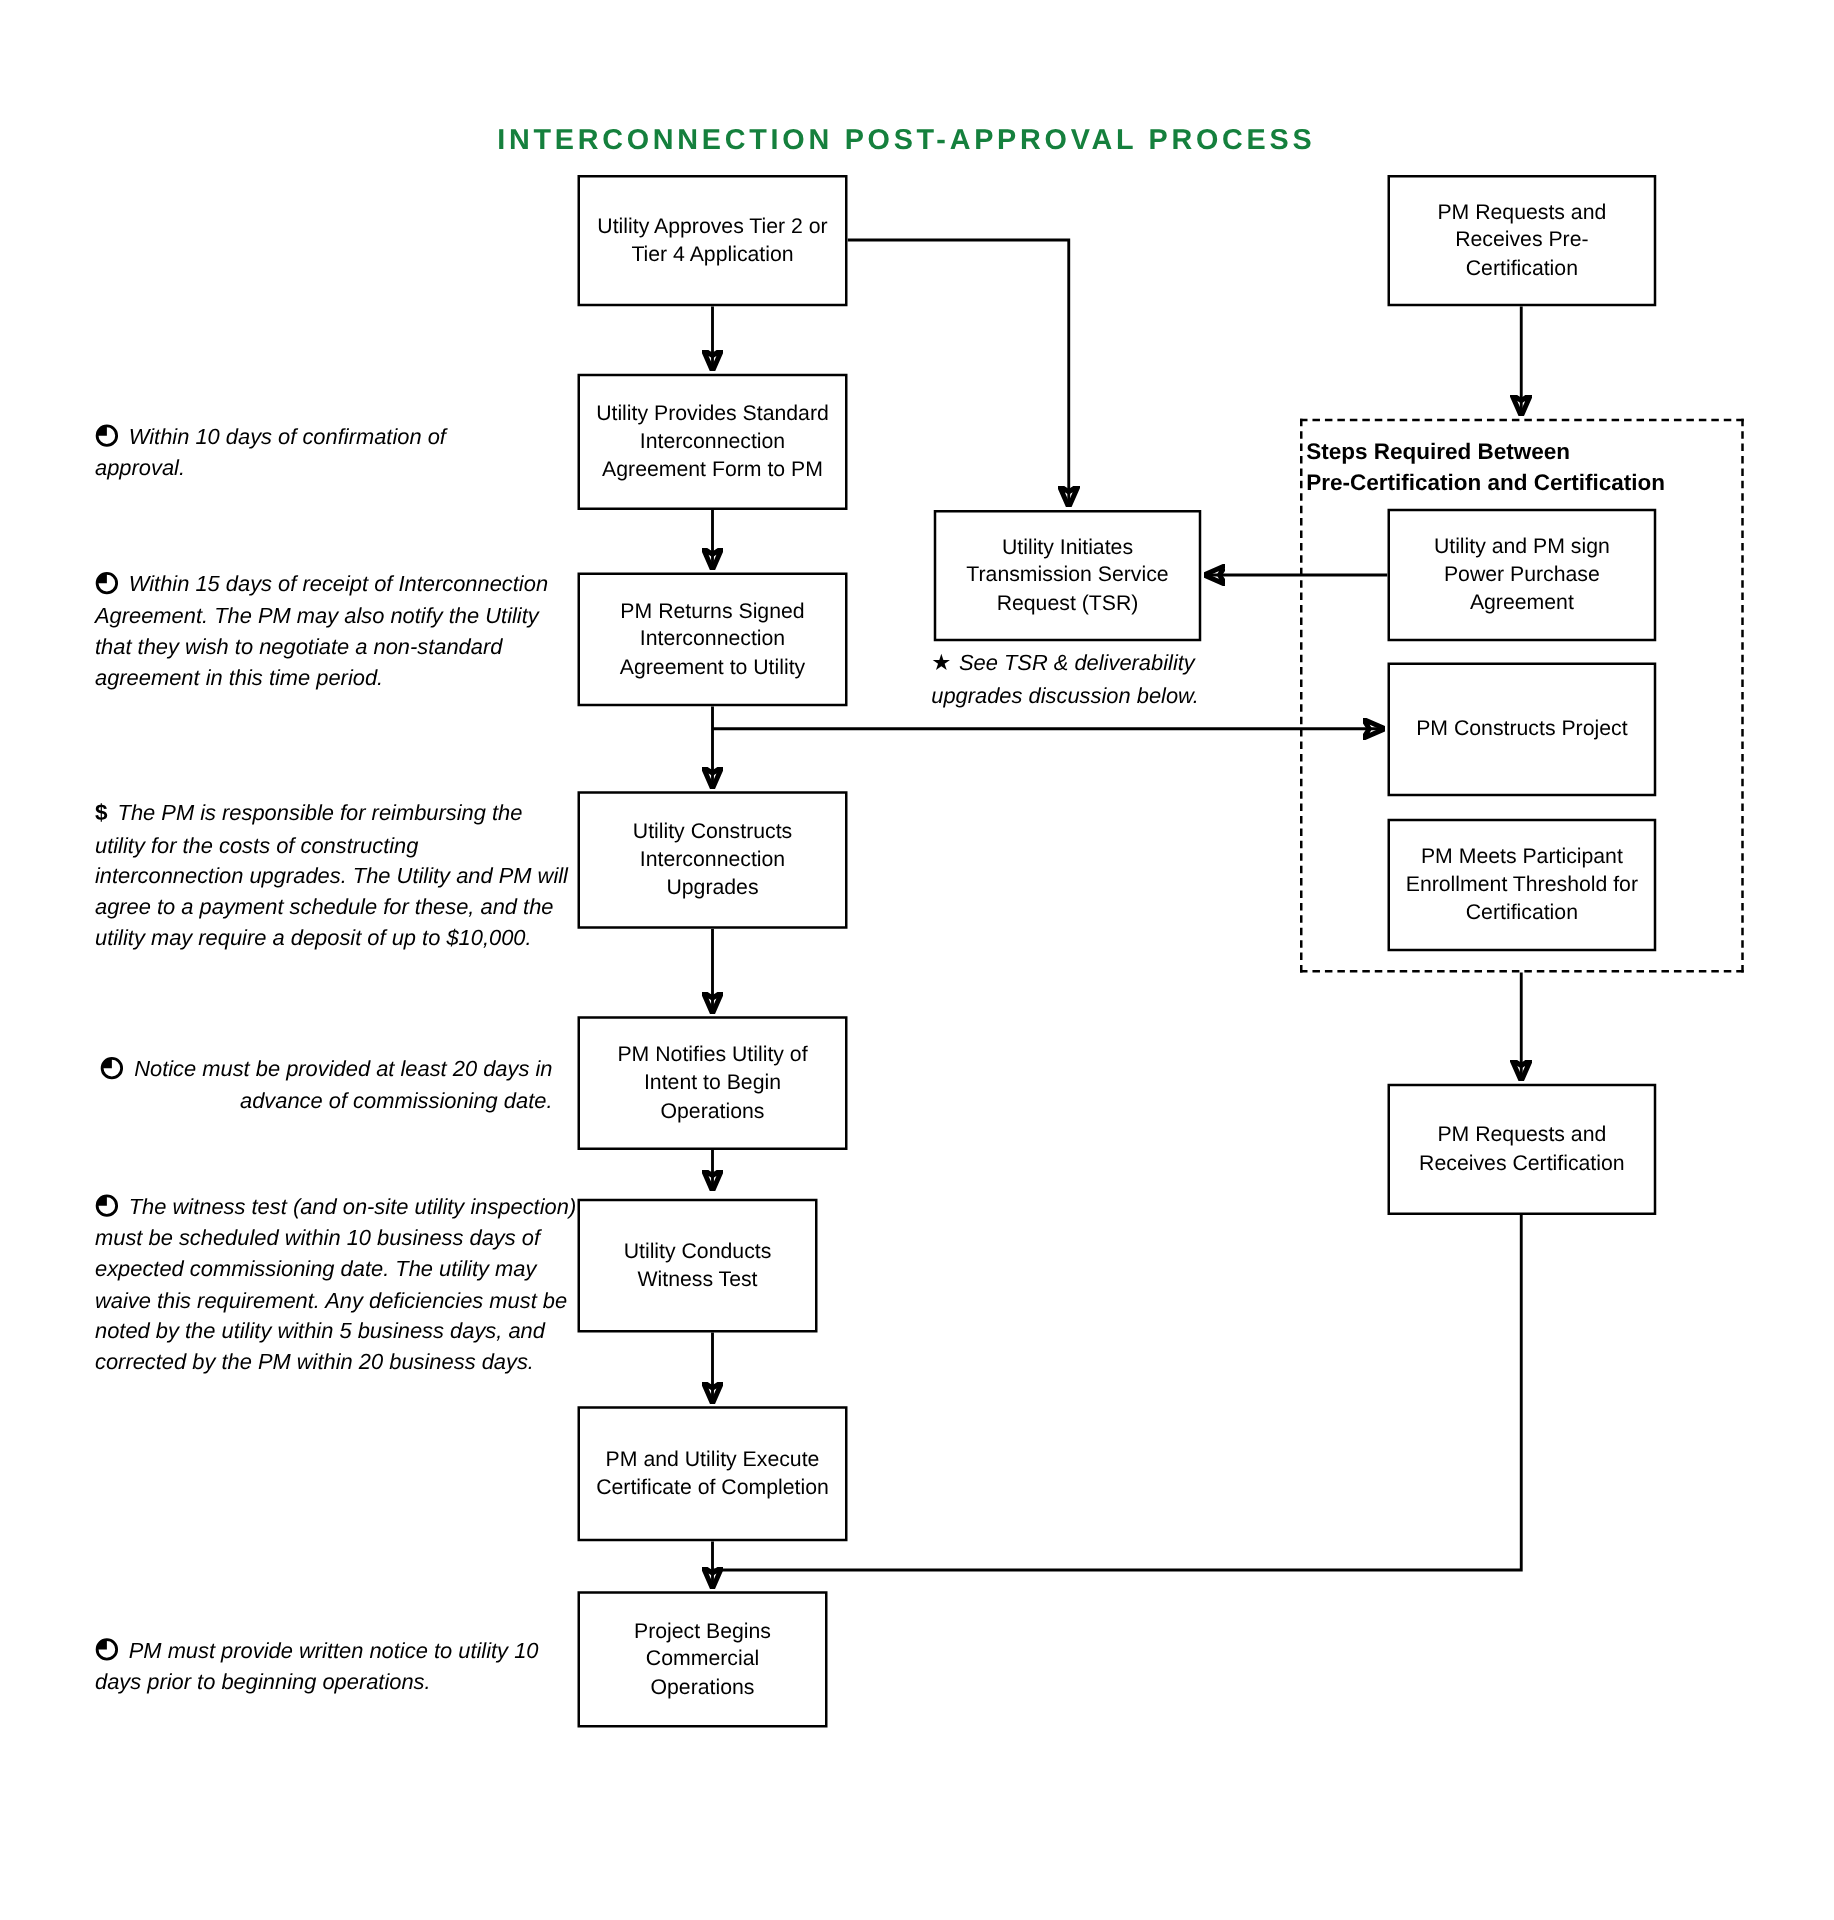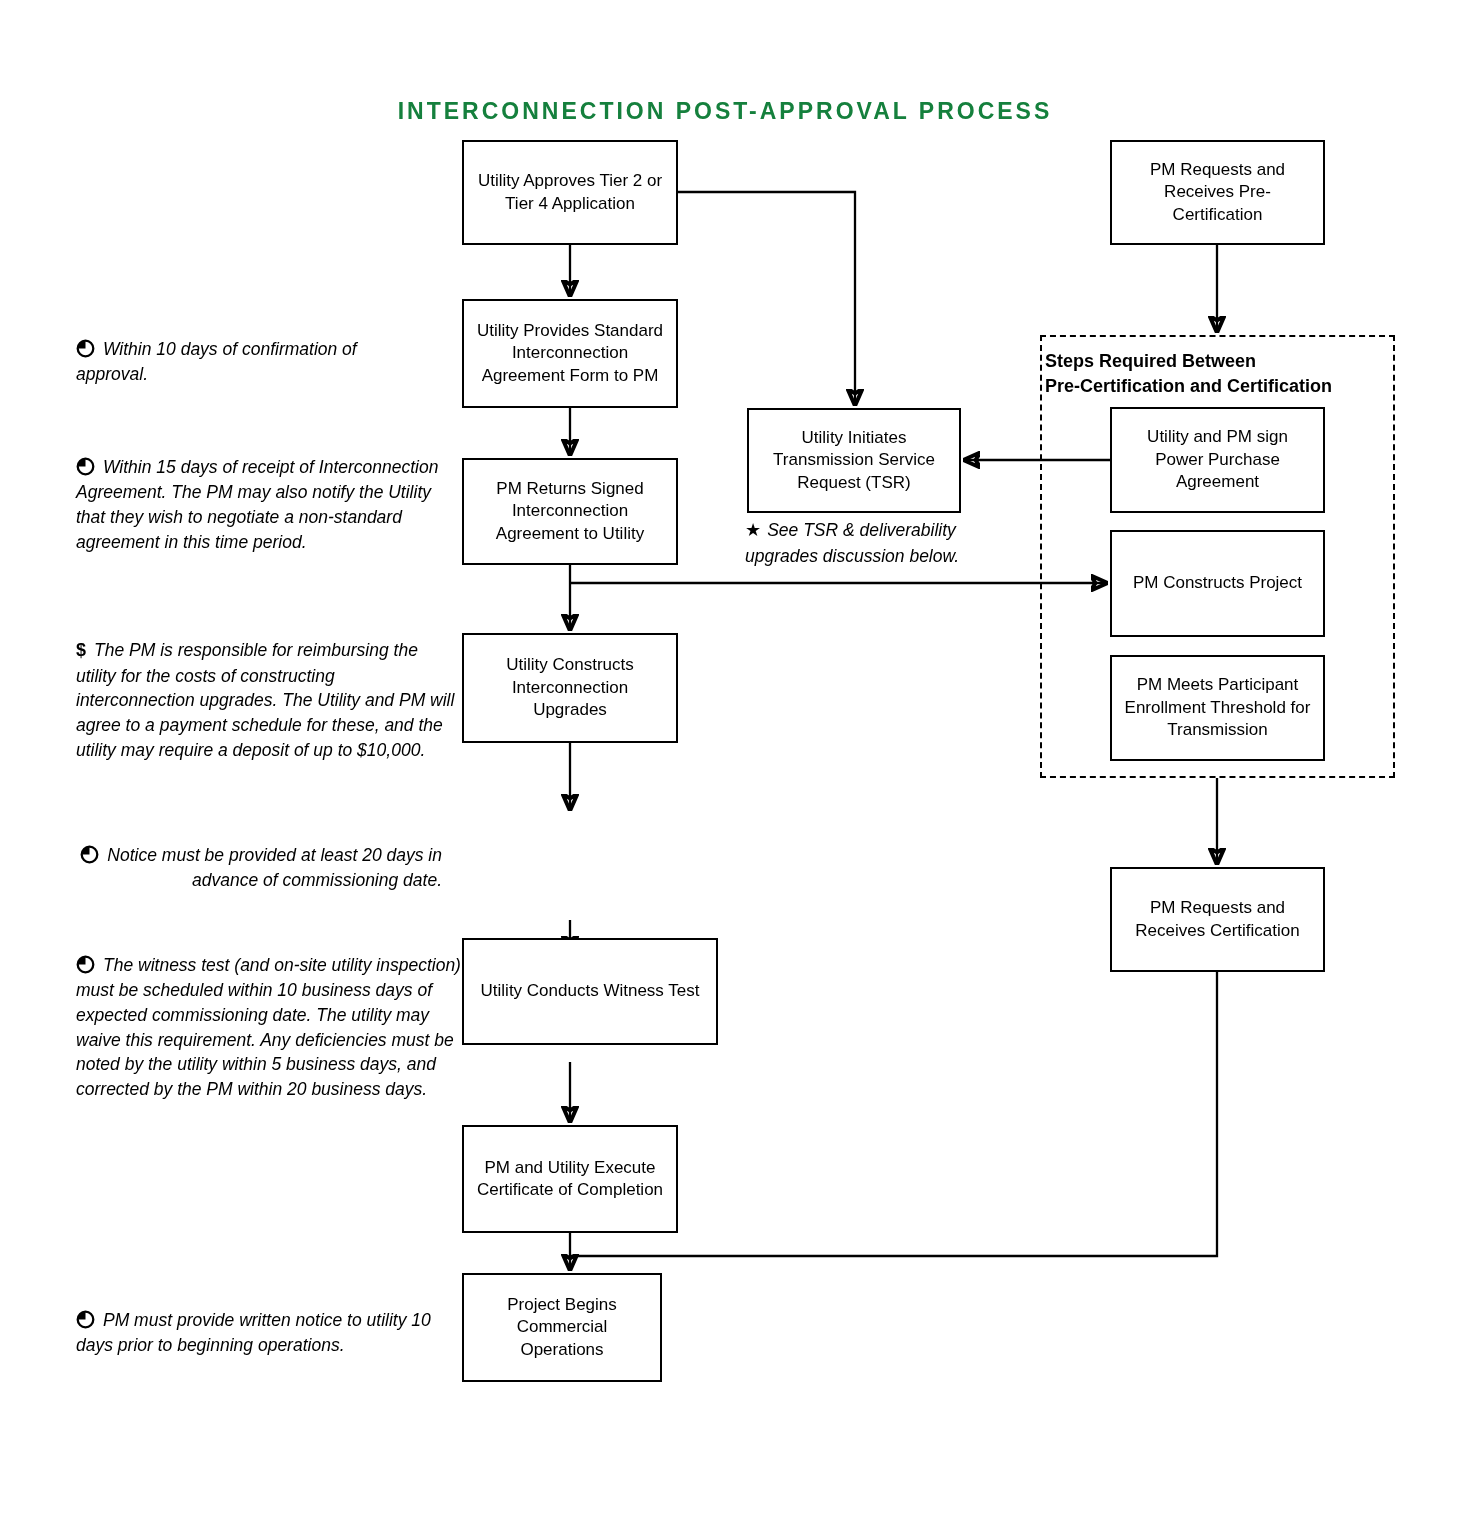--- a/index.html
+++ b/index.html
@@ -134,41 +134,44 @@
   </div>
   <div class="node" style="left:462px; top:458px; width:216px; height:107px;">
     <span class="node-label">PM Returns Signed Interconnection Agreement to Utility</span>
   </div>
   <div class="node" style="left:747px; top:408px; width:214px; height:105px;">
     <span class="node-label">Utility Initiates Transmission Service Request (TSR)</span>
   </div>
   <div class="node" style="left:462px; top:633px; width:216px; height:110px;">
     <span class="node-label">Utility Constructs Interconnection Upgrades</span>
   </div>
-  <div class="node" style="left:462px; top:938px; width:256px; height:107px;">
+  <div class="node" style="left:462px; top:813px; width:216px; height:107px;">
+    <span class="node-label">PM Notifies Utility of Intent to Begin Operations</span>
+  </div>
+  <div class="node" style="left:462px; top:959px; width:192px; height:107px;">
     <span class="node-label">Utility Conducts Witness Test</span>
   </div>
   <div class="node" style="left:462px; top:1125px; width:216px; height:108px;">
     <span class="node-label">PM and Utility Execute Certificate of Completion</span>
   </div>
   <div class="node" style="left:462px; top:1273px; width:200px; height:109px;">
     <span class="node-label">Project Begins Commercial Operations</span>
   </div>
 
   <div class="node" style="left:1110px; top:140px; width:215px; height:105px;">
     <span class="node-label">PM Requests and Receives Pre-Certification</span>
   </div>
   <div class="node" style="left:1110px; top:407px; width:215px; height:106px;">
     <span class="node-label">Utility and PM sign Power Purchase Agreement</span>
   </div>
   <div class="node" style="left:1110px; top:530px; width:215px; height:107px;">
     <span class="node-label">PM Constructs Project</span>
   </div>
   <div class="node" style="left:1110px; top:655px; width:215px; height:106px;">
-    <span class="node-label">PM Meets Participant Enrollment Threshold for Transmission</span>
+    <span class="node-label">PM Meets Participant Enrollment Threshold for Certification</span>
   </div>
   <div class="node" style="left:1110px; top:867px; width:215px; height:105px;">
     <span class="node-label">PM Requests and Receives Certification</span>
   </div>
 
   <div class="tsr-note" style="left:745px; top:518px; width:250px;">
     <span class="icon">★</span><span>See TSR &amp; deliverability upgrades discussion below.</span>
   </div>
 
   <div class="note" style="left:76px; top:337px; width:330px;">

